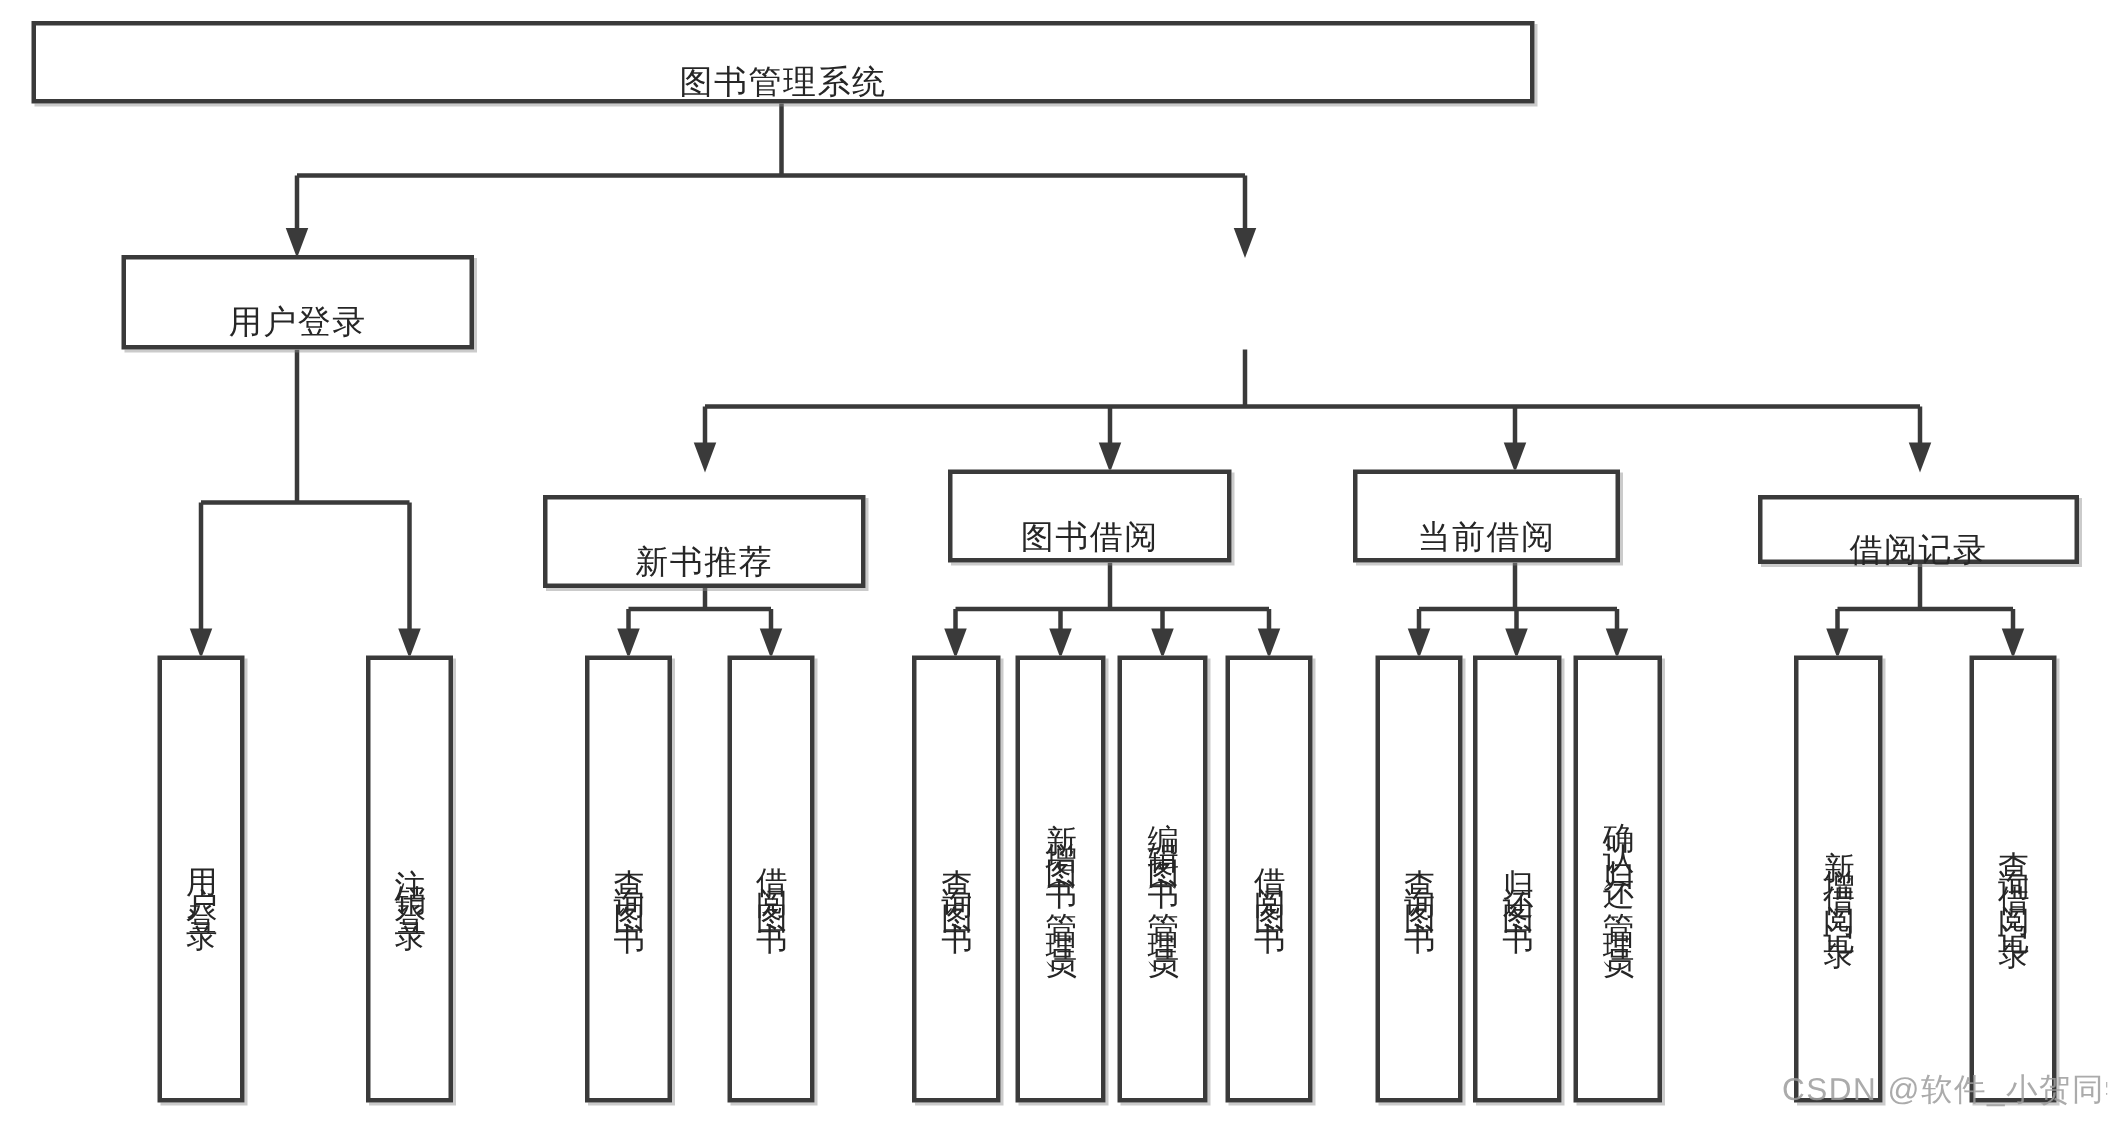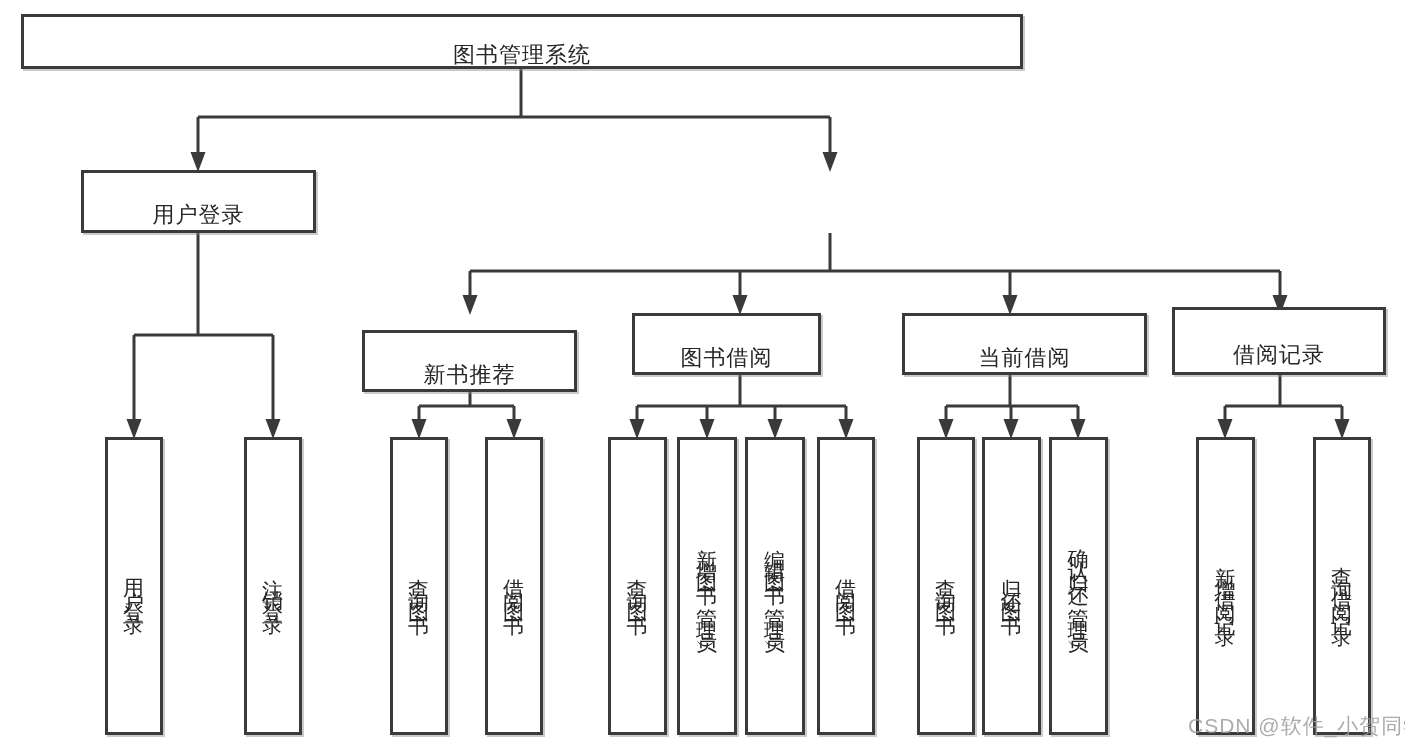--- a/index.html
+++ b/index.html
@@ -117,24 +117,24 @@
   <div class="node hnode" style="left:81px;top:170px;width:235px;height:63px">
     <span class="lbl">用户登录</span>
   </div>
 
   <div class="node hnode" style="left:362px;top:330px;width:215px;height:62px">
     <span class="lbl">新书推荐</span>
   </div>
   <div class="node hnode" style="left:632px;top:313px;width:189px;height:62px">
     <span class="lbl">图书借阅</span>
   </div>
-  <div class="node hnode" style="left:902px;top:313px;width:245px;height:62px">
+  <div class="node hnode" style="left:902px;top:313px;width:178px;height:62px">
     <span class="lbl">当前借阅</span>
   </div>
-  <div class="node hnode" style="left:1172px;top:307px;width:214px;height:68px">
+  <div class="node hnode" style="left:1172px;top:330px;width:214px;height:46px">
     <span class="lbl">借阅记录</span>
   </div>
 
   <div class="node vnode" style="left:105px;top:437px;width:58px;height:298px">
     <span class="lbl">用户登录</span>
   </div>
   <div class="node vnode" style="left:244px;top:437px;width:58px;height:298px">
     <span class="lbl">注销登录</span>
   </div>
 

